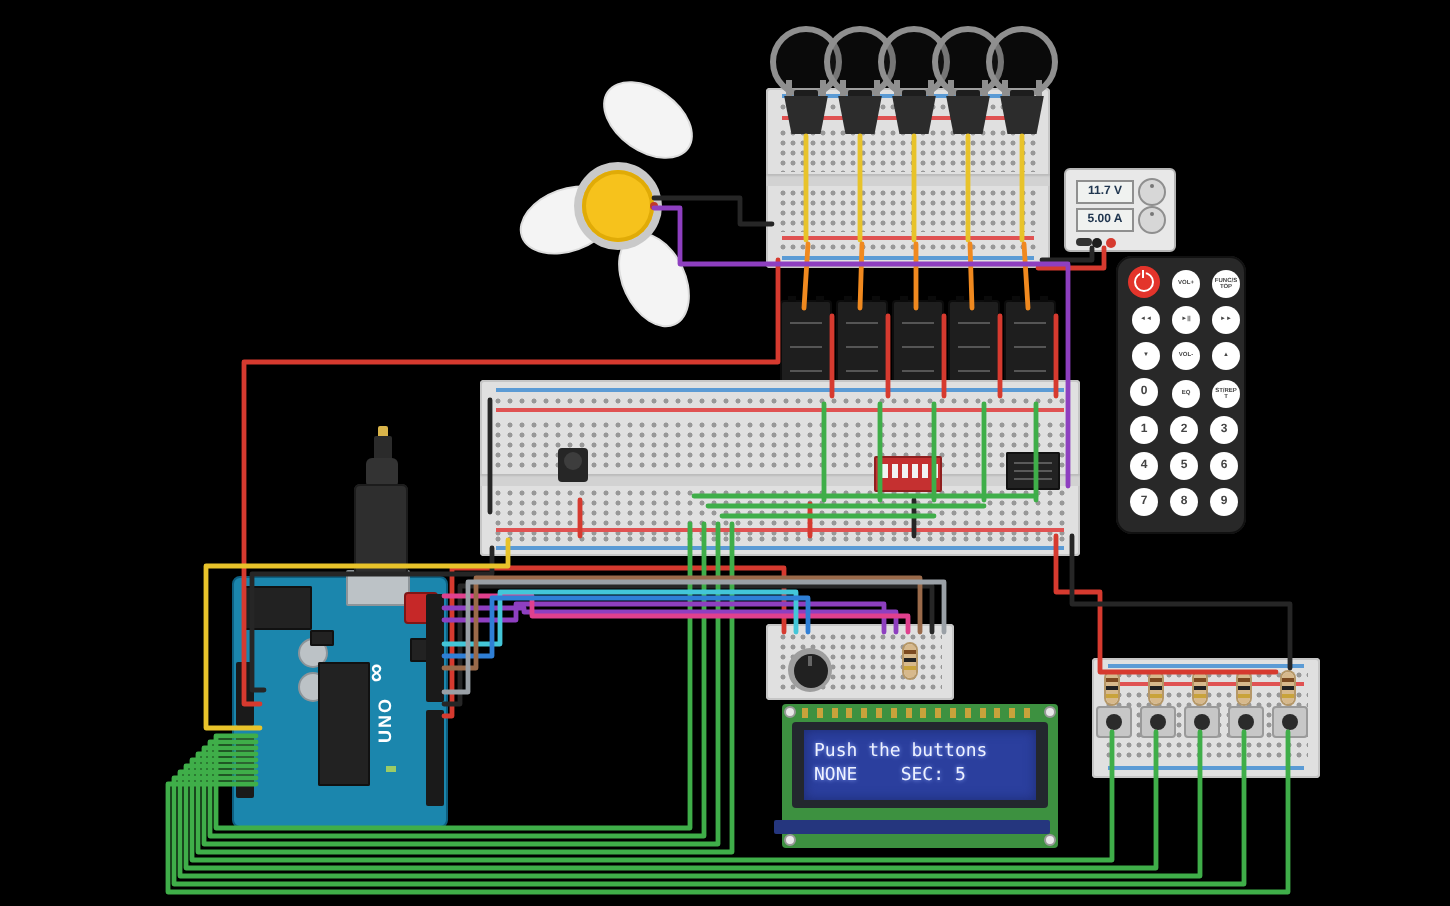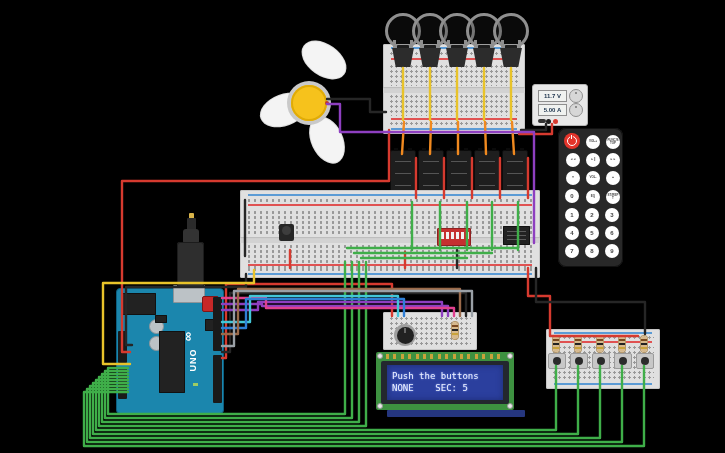--- a/index.html
+++ b/index.html
@@ -41,21 +41,21 @@
   .pwr-icon:after{content:"";position:absolute;left:2.6px;top:-3px;width:1.4px;height:5px;background:#e3342b;box-shadow:0 0 0 .9px #e3342b;}
   .pwr-icon:before{content:"";position:absolute;left:2.8px;top:-2.5px;width:1.2px;height:4.5px;background:#fff;z-index:2;}
   
   .arduino{position:absolute;left:116px;top:288px;width:106px;height:124px;background:#1b86ad;border:1px solid #0d5f80;border-radius:4px;}
   .hdr{position:absolute;background:#1a1a1a;border-radius:1px;}
   .chip{position:absolute;background:#222;border-radius:1px;box-shadow:inset 0 0 0 1px #111;}
   .silver{position:absolute;background:#bcc2c6;border:1px solid #8d9499;border-radius:1px;}
   .uno-label{position:absolute;color:#fff;font-weight:bold;font-size:9px;transform:rotate(-90deg);letter-spacing:1px;}
   .logo{position:absolute;color:#fff;font-size:13px;font-weight:bold;transform:rotate(-90deg);}
   
-  .lcd-pcb{position:absolute;left:376px;top:352px;width:138px;height:58px;background:#3d9140;border-radius:2px;}
+  .lcd-pcb{position:absolute;left:391px;top:352px;width:138px;height:72px;background:#3d9140;border-radius:2px;}
   .lcd-pins{position:absolute;left:10px;top:2px;width:118px;height:5px;background:repeating-linear-gradient(90deg,#c9a33b 0 3px,#3d9140 3px 7.4px);}
   .lcd-bezel{position:absolute;left:5px;top:9px;width:128px;height:43px;background:#23272e;border-radius:2px;}
   .lcd-screen{position:absolute;left:6px;top:4px;width:116px;height:35px;background:#2b3f9e;box-shadow:inset 0 0 6px #1d2c74;
       font-family:"DejaVu Sans Mono","Liberation Mono",monospace;font-size:9px;color:#eef2ff;white-space:pre;line-height:12px;padding-top:5px;padding-left:5px;box-sizing:border-box;text-shadow:0 0 2px #8fa7ff;}
   .screw{position:absolute;width:4px;height:4px;border-radius:50%;background:#e8e8e8;border:1px solid #999;}
   .lcd-bar{position:absolute;left:387px;top:410px;width:138px;height:7px;background:#25367e;border-radius:1px;}
   
   .pbtn{position:absolute;width:16px;height:14px;background:#c7c7c7;border:1px solid #9a9a9a;border-radius:2px;}
   .pbtn:after{content:"";position:absolute;left:3.5px;top:2.5px;width:8px;height:8px;border-radius:50%;background:#2b2b2b;}
   .resistor{position:absolute;width:6px;height:17px;border-radius:3px;background:linear-gradient(180deg,#d7b98c 0 3px,#7b4a21 3px 5px,#d7b98c 5px 7px,#222 7px 9px,#d7b98c 9px 11px,#c9a33b 11px 13px,#d7b98c 13px 100%);box-shadow:0 0 0 1px #b59767;}

